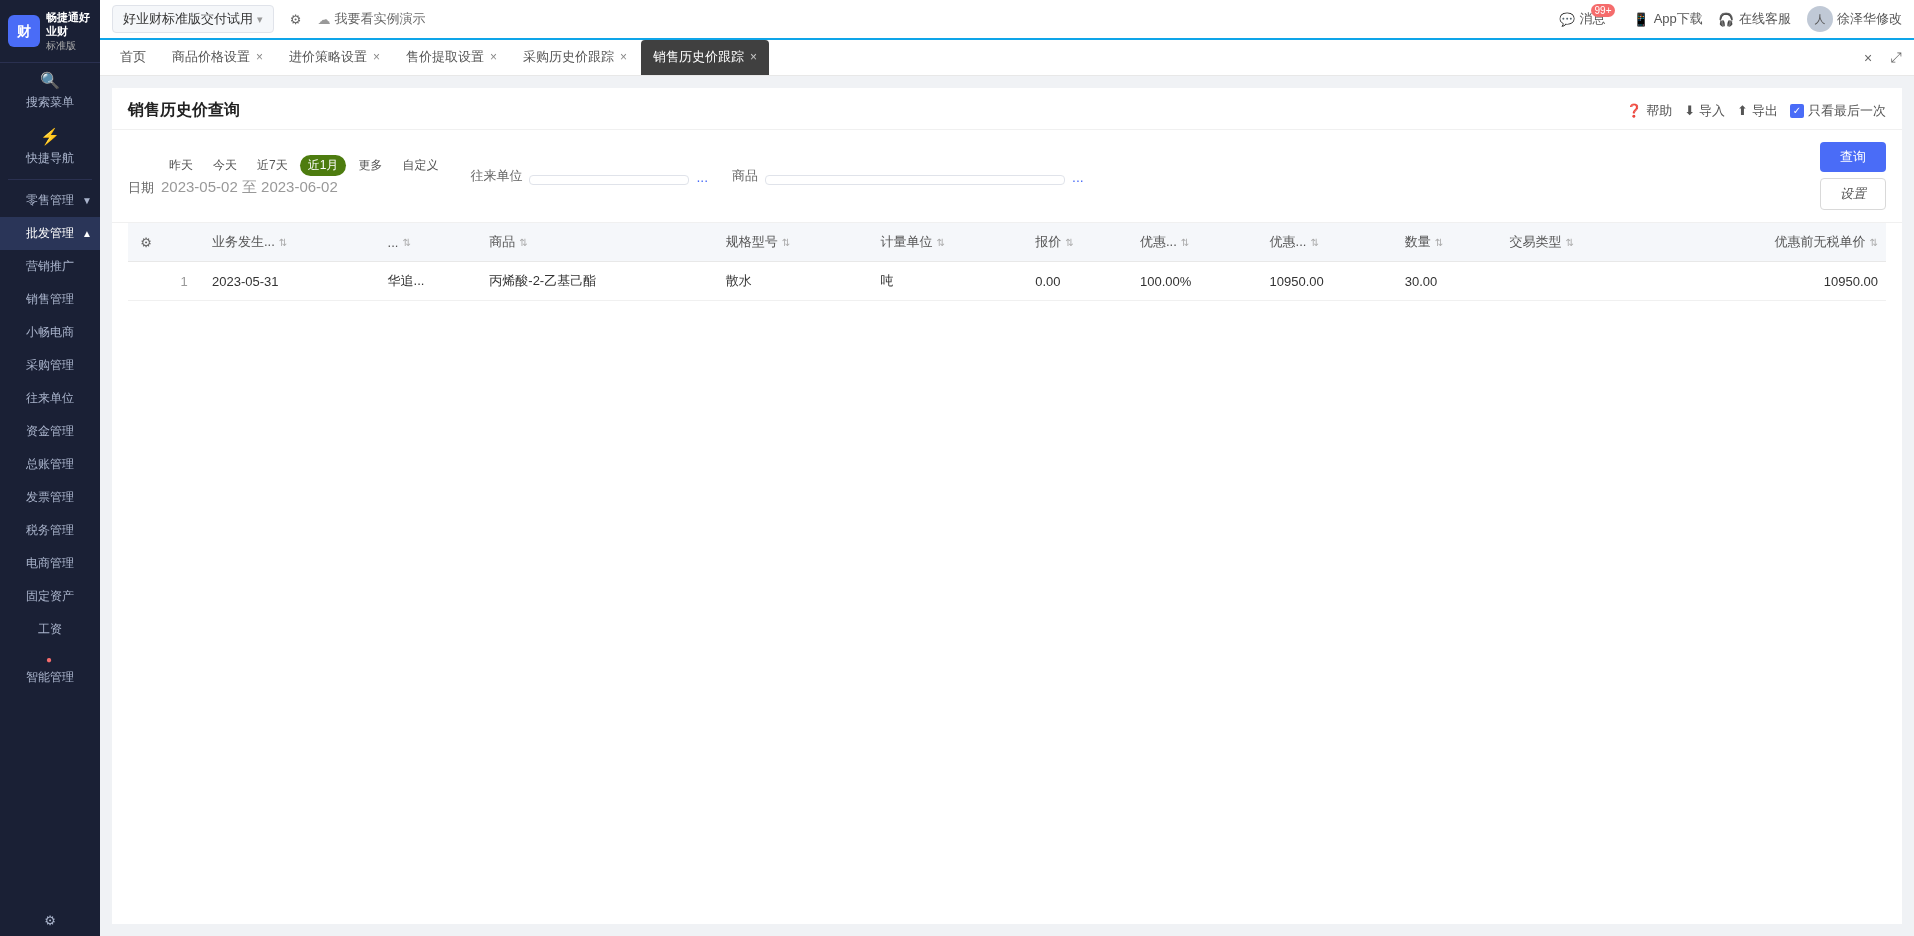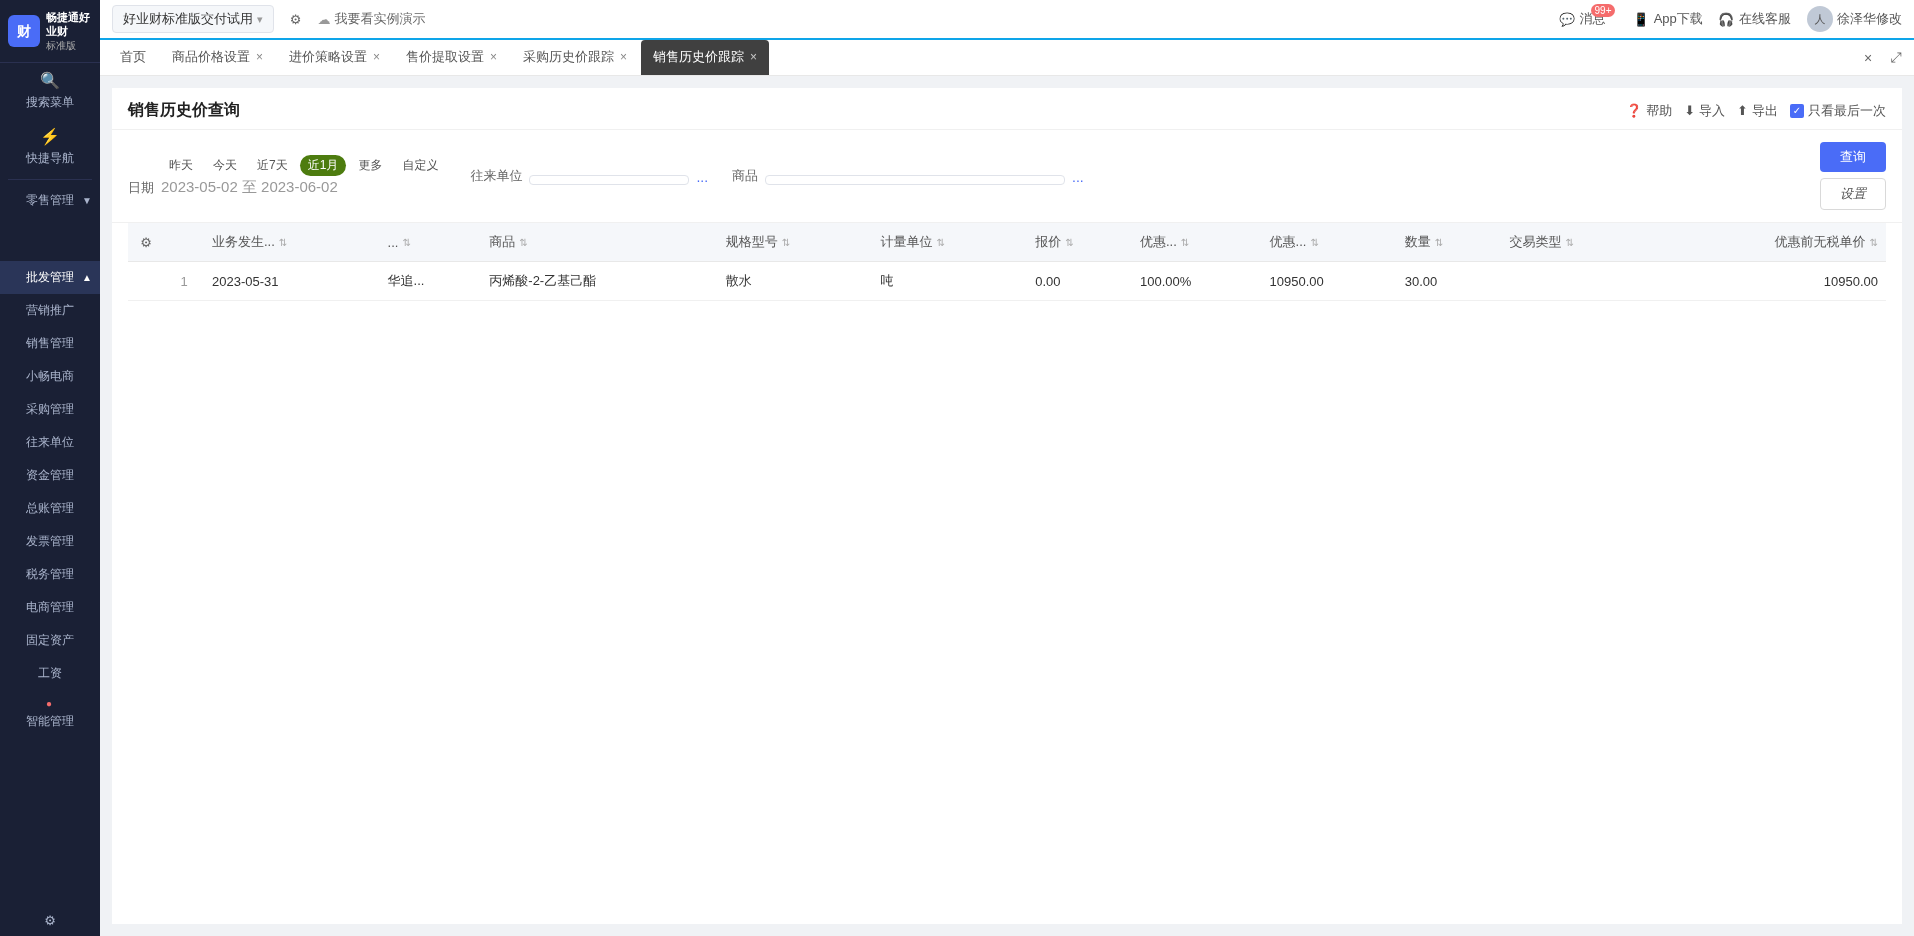--- a/index.html
+++ b/index.html
@@ -37,21 +37,21 @@
       padding: 8px 4px;
       text-align: center;
       color: #aab4cc;
       cursor: pointer;
       font-size: 12px;
       display: flex;
       flex-direction: column;
       align-items: center;
       gap: 4px;
     }
-    .sidebar-nav-item.active { background: #2a3558; color: #fff; margin-top: 44px; }
+    .sidebar-nav-item.active { background: #2a3558; color: #fff; }
     .sidebar-nav-item .nav-icon { font-size: 16px; }
     .sidebar-nav-item.has-arrow { flex-direction: row; justify-content: center; position: relative; }
     .sidebar-nav-item.has-arrow .arrow { font-size: 10px; position: absolute; right: 8px; }
     .sidebar-divider { height: 1px; background: #2a3050; margin: 4px 8px; }
     .sidebar-bottom {
       margin-top: auto;
       padding: 8px 4px;
       text-align: center;
       color: #aab4cc;
       cursor: pointer;

